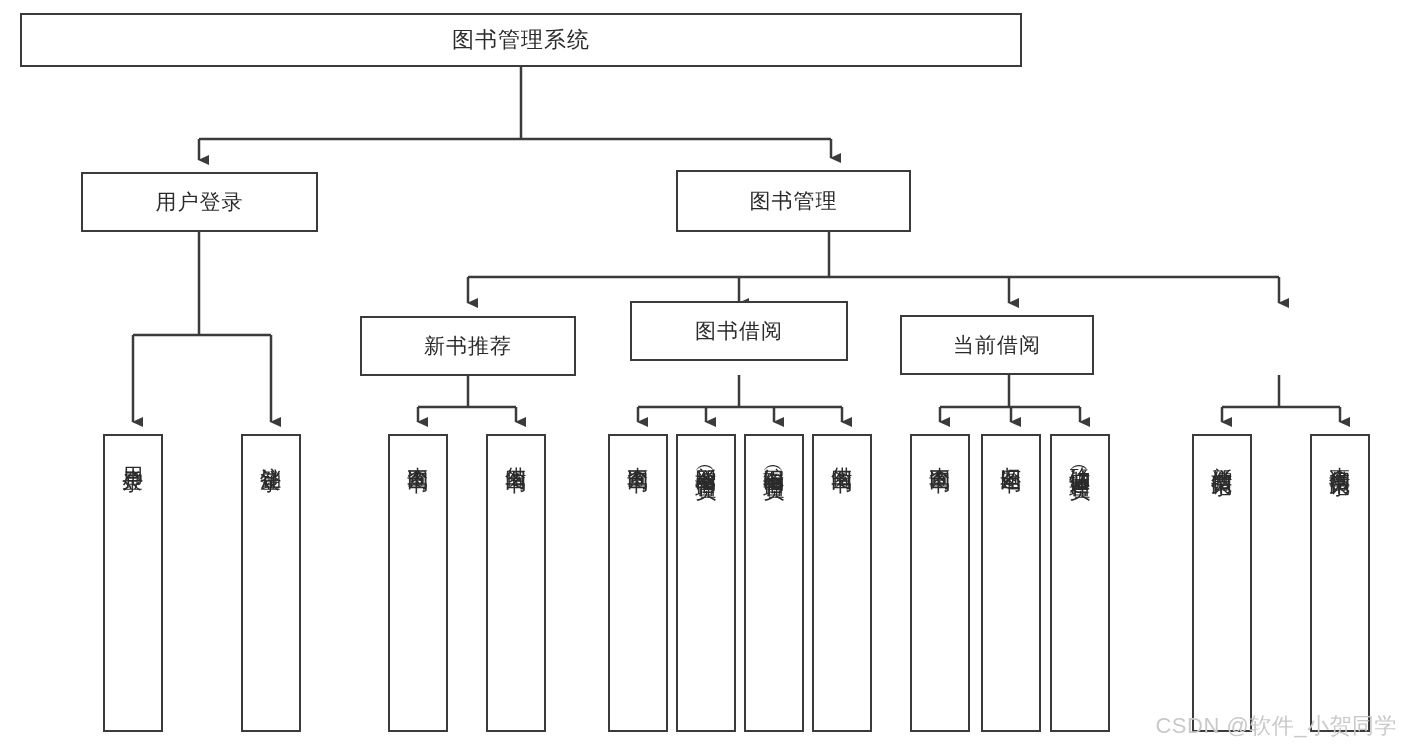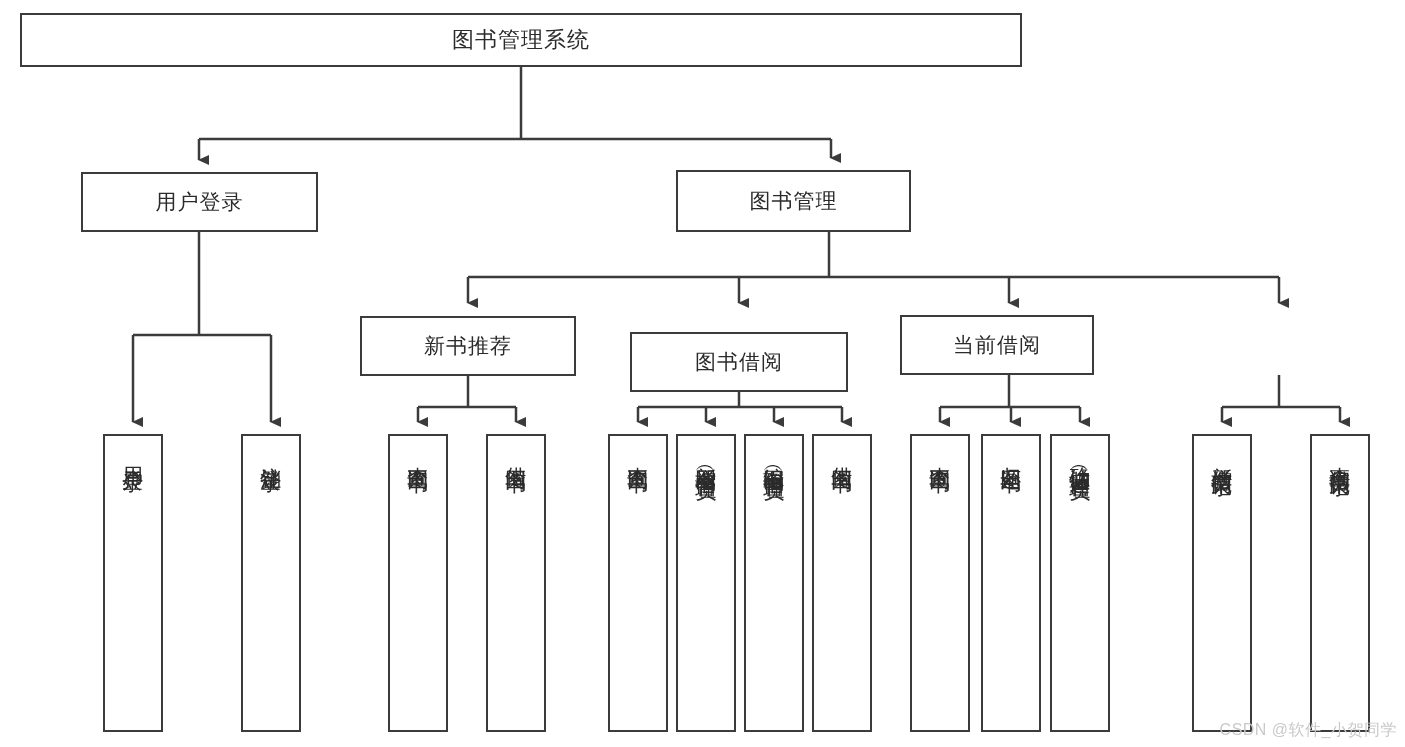--- a/index.html
+++ b/index.html
@@ -48,21 +48,21 @@
     font-size:21px;
     line-height:1.12;
     letter-spacing:2px;
     white-space:nowrap;
     color:#2b2b2b;
   }
   .watermark{
     position:absolute;
     right:8px;
     bottom:6px;
-    font-size:16px;
+    font-size:22px;
     color:#c9c9c9;
     letter-spacing:0.5px;
     white-space:nowrap;
     user-select:none;
   }
 </style>
 </head>
 <body>
 
 <div id="canvas">
@@ -124,21 +124,21 @@
   <div class="node horiz" style="left:81px;top:172px;width:237px;height:60px;">
     <span>用户登录</span>
   </div>
   <div class="node horiz" style="left:676px;top:170px;width:235px;height:62px;">
     <span>图书管理</span>
   </div>
 
   <div class="node horiz" style="left:360px;top:316px;width:216px;height:60px;">
     <span>新书推荐</span>
   </div>
-  <div class="node horiz" style="left:630px;top:332px;width:218px;height:60px;">
+  <div class="node horiz" style="left:630px;top:301px;width:218px;height:60px;">
     <span>图书借阅</span>
   </div>
   <div class="node horiz" style="left:900px;top:315px;width:194px;height:60px;">
     <span>当前借阅</span>
   </div>
 
   <div class="node leaf" style="left:103px;top:434px;width:60px;height:298px;">
     <span class="vtext">用户登录</span>
   </div>
   <div class="node leaf" style="left:241px;top:434px;width:60px;height:298px;">

